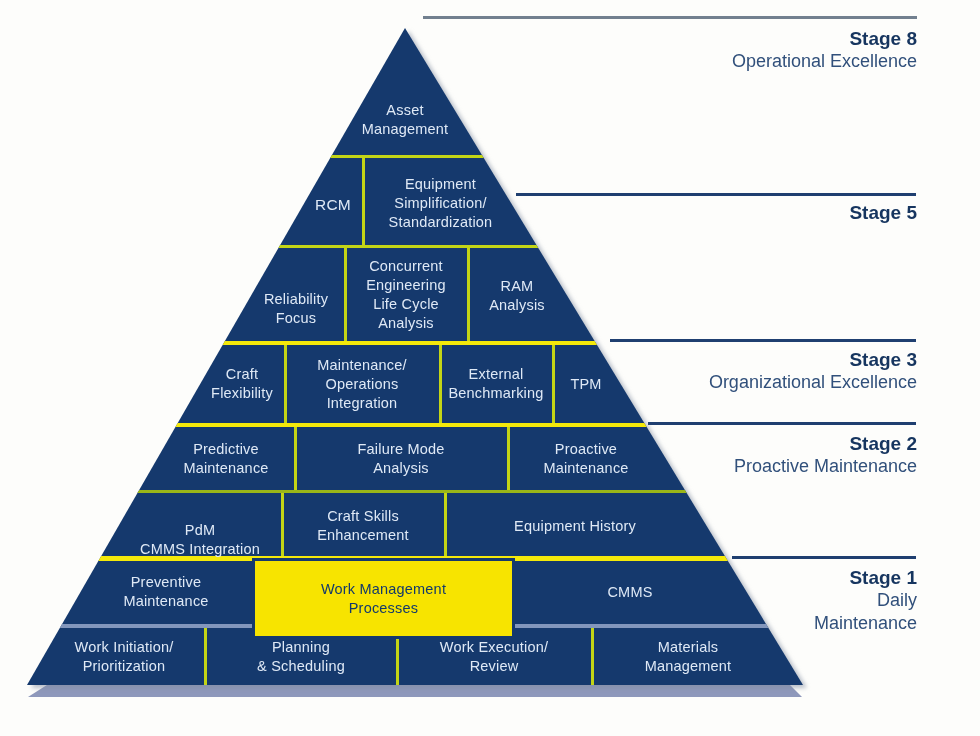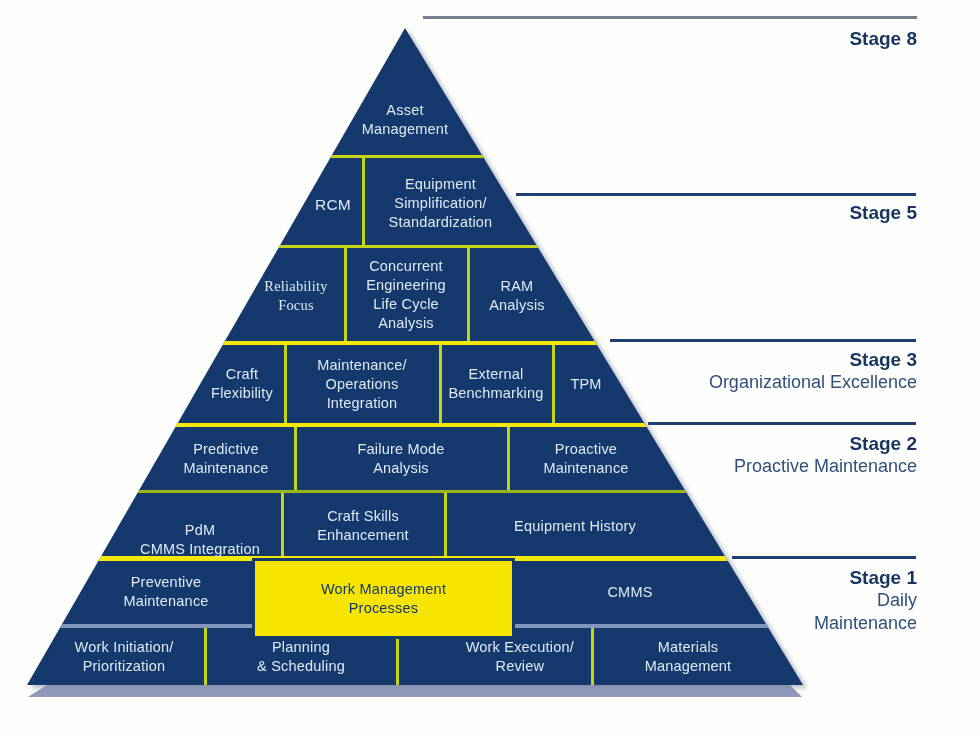--- a/index.html
+++ b/index.html
@@ -80,21 +80,21 @@
       <div class="v-line" style="left:591px;top:628px;height:57px;background:var(--chartreuse);"></div>
 
       <div class="cell" style="left:305px;top:90px;width:200px;height:60px;"><span>Asset
 Management</span></div>
 
       <div class="cell" style="left:283px;top:190px;width:100px;height:28px;font-size:15.5px;"><span>RCM</span></div>
       <div class="cell" style="left:358px;top:172px;width:165px;height:62px;"><span>Equipment
 Simplification/
 Standardization</span></div>
 
-      <div class="cell" style="left:226px;top:276px;width:140px;height:40px;font-family:Liberation Serif, serif;"><span>Reliability
+      <div class="cell" style="left:226px;top:289px;width:140px;height:40px;"><span>Reliability
 Focus</span></div>
       <div class="cell" style="left:346px;top:255px;width:120px;height:80px;"><span>Concurrent
 Engineering
 Life Cycle
 Analysis</span></div>
       <div class="cell" style="left:457px;top:276px;width:120px;height:40px;"><span>RAM
 Analysis</span></div>
 
       <div class="cell" style="left:172px;top:364px;width:140px;height:40px;"><span>Craft
 Flexibility</span></div>
@@ -121,36 +121,37 @@
       <div class="cell" style="left:86px;top:572px;width:160px;height:40px;"><span>Preventive
 Maintenance</span></div>
       <div class="cell highlight" style="left:252px;top:558px;width:263px;height:81px;"><span>Work Management
 Processes</span></div>
       <div class="cell" style="left:550px;top:580px;width:160px;height:24px;"><span>CMMS</span></div>
 
       <div class="cell" style="left:44px;top:637px;width:160px;height:40px;"><span>Work Initiation/
 Prioritization</span></div>
       <div class="cell" style="left:221px;top:637px;width:160px;height:40px;"><span>Planning
 &amp; Scheduling</span></div>
-      <div class="cell" style="left:414px;top:637px;width:160px;height:40px;justify-content:flex-end;"><span>Work Execution/
+      <div class="cell" style="left:414px;top:637px;width:160px;height:40px;"><span>Work Execution/
 Review</span></div>
       <div class="cell" style="left:608px;top:637px;width:160px;height:40px;"><span>Materials
 Management</span></div>
 
     </div>
   </div>
 
   <div class="stage-line gray" style="top:16px;left:423px;width:494px;"></div>
   <div class="stage-line" style="top:193px;left:516px;width:400px;"></div>
   <div class="stage-line" style="top:339px;left:610px;width:306px;"></div>
   <div class="stage-line" style="top:422px;left:648px;width:268px;"></div>
   <div class="stage-line" style="top:556px;left:732px;width:184px;"></div>
 
   <div class="stage" style="top:27px;">
     <div class="stage-title">Stage 8</div>
+    <div class="stage-name">Operational Excellence</div>
   </div>
   <div class="stage" style="top:201px;">
     <div class="stage-title">Stage 5</div>
   </div>
   <div class="stage" style="top:348px;">
     <div class="stage-title">Stage 3</div>
     <div class="stage-name">Organizational Excellence</div>
   </div>
   <div class="stage" style="top:432px;">
     <div class="stage-title">Stage 2</div>

